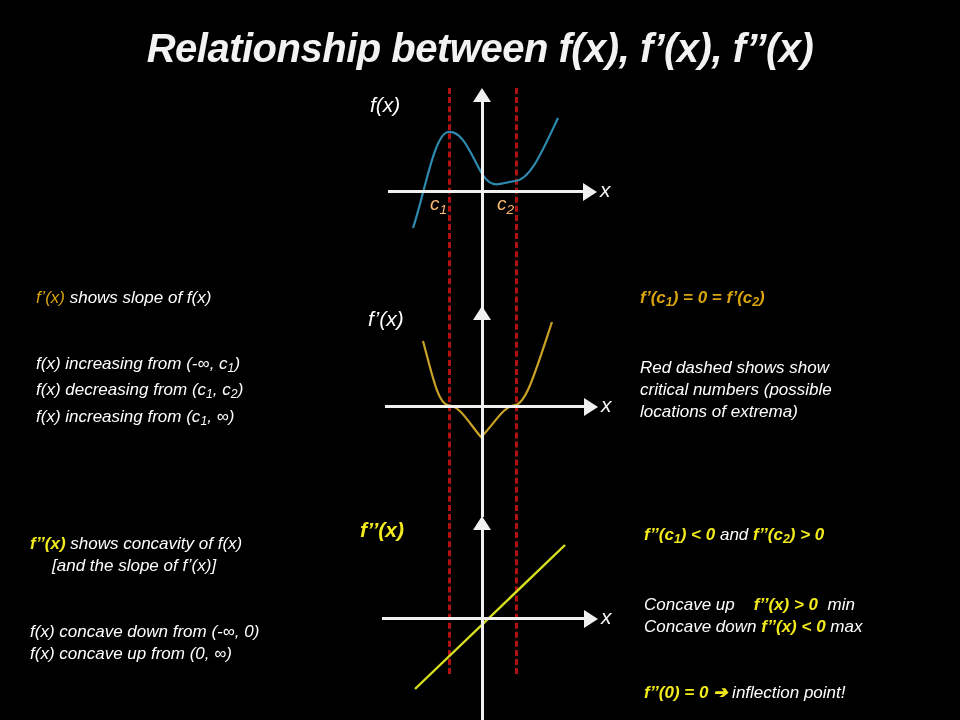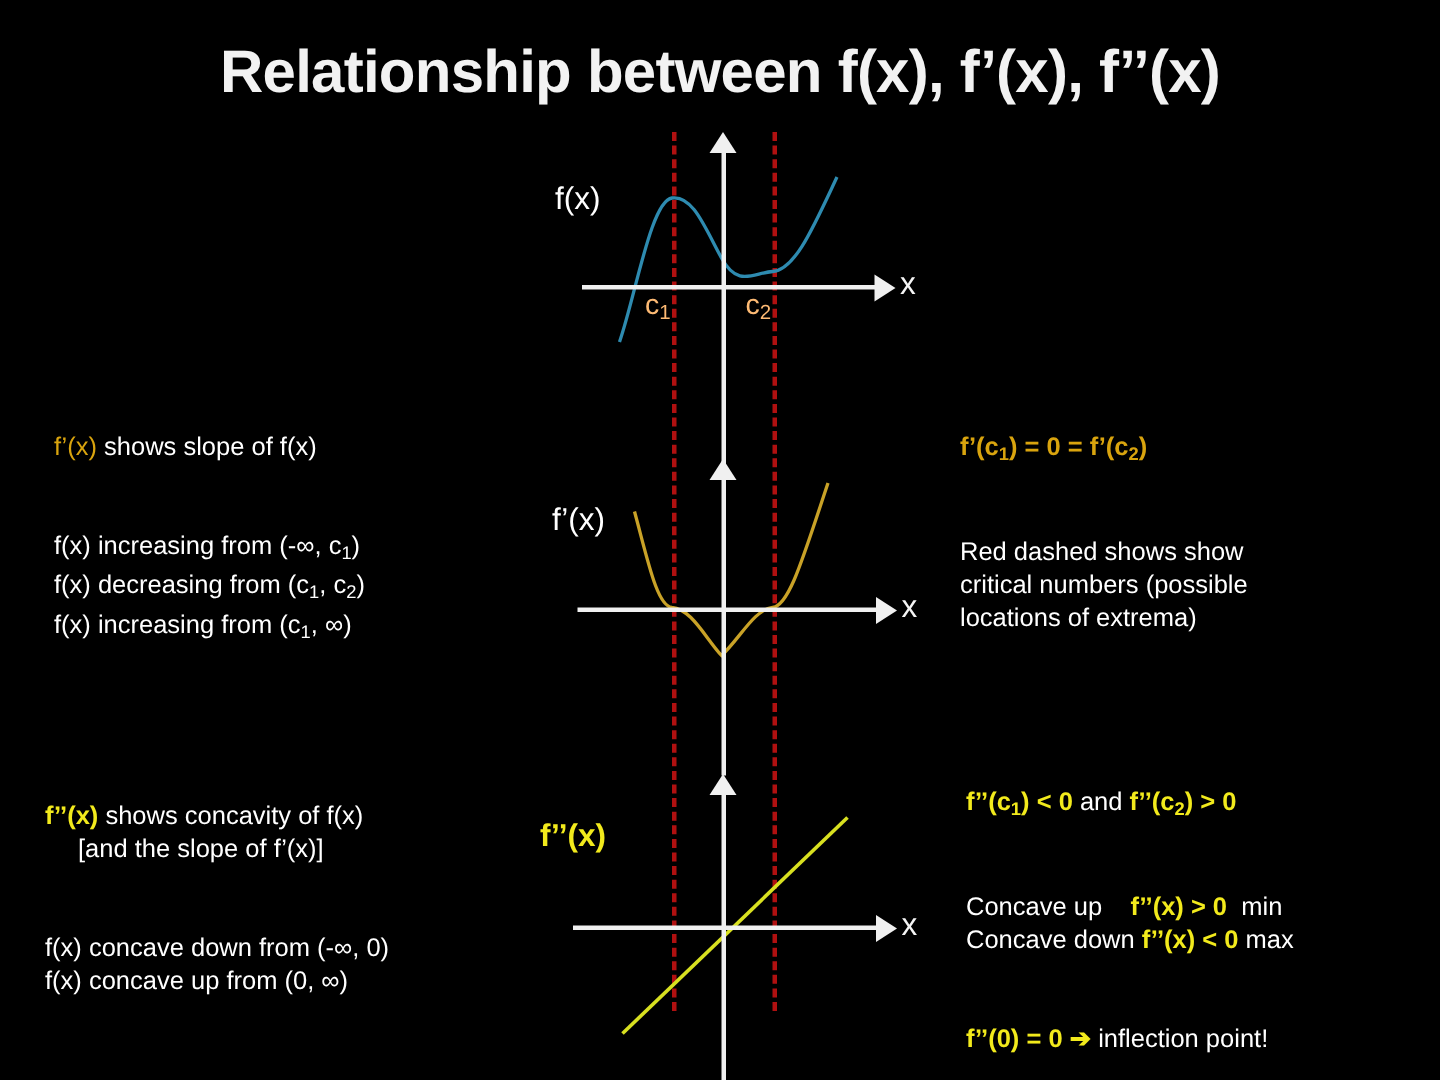--- a/index.html
+++ b/index.html
@@ -8,20 +8,21 @@
     background: #000000;
   }
   #slide {
     position: relative;
     width: 960px;
     height: 720px;
     background: #000000;
     overflow: hidden;
     font-family: "Liberation Sans", sans-serif;
     color: #ffffff;
+    font-style: italic;
   }
 
   
   #title {
     position: absolute;
     left: 0;
     top: 26px;
     width: 960px;
     text-align: center;
     font-size: 40px;
@@ -94,21 +95,20 @@
   }
   #xlabel-1 { left: 600px; top: 178px; }
   #xlabel-2 { left: 601px; top: 393px; }
   #xlabel-3 { left: 601px; top: 605px; }
 
   
   .graph-label {
     position: absolute;
     font-size: 21px;
     white-space: nowrap;
-    margin-top: 28px;
   }
   #glabel-f   { left: 370px; top: 93px;  color: #ffffff; }
   #glabel-fp  { left: 368px; top: 307px; color: #ffffff; }
   #glabel-fpp { left: 360px; top: 518px; color: #f2ea1c; font-weight: bold; }
 
   
   .crit-label {
     position: absolute;
     font-size: 19px;
     color: #fdba74;

